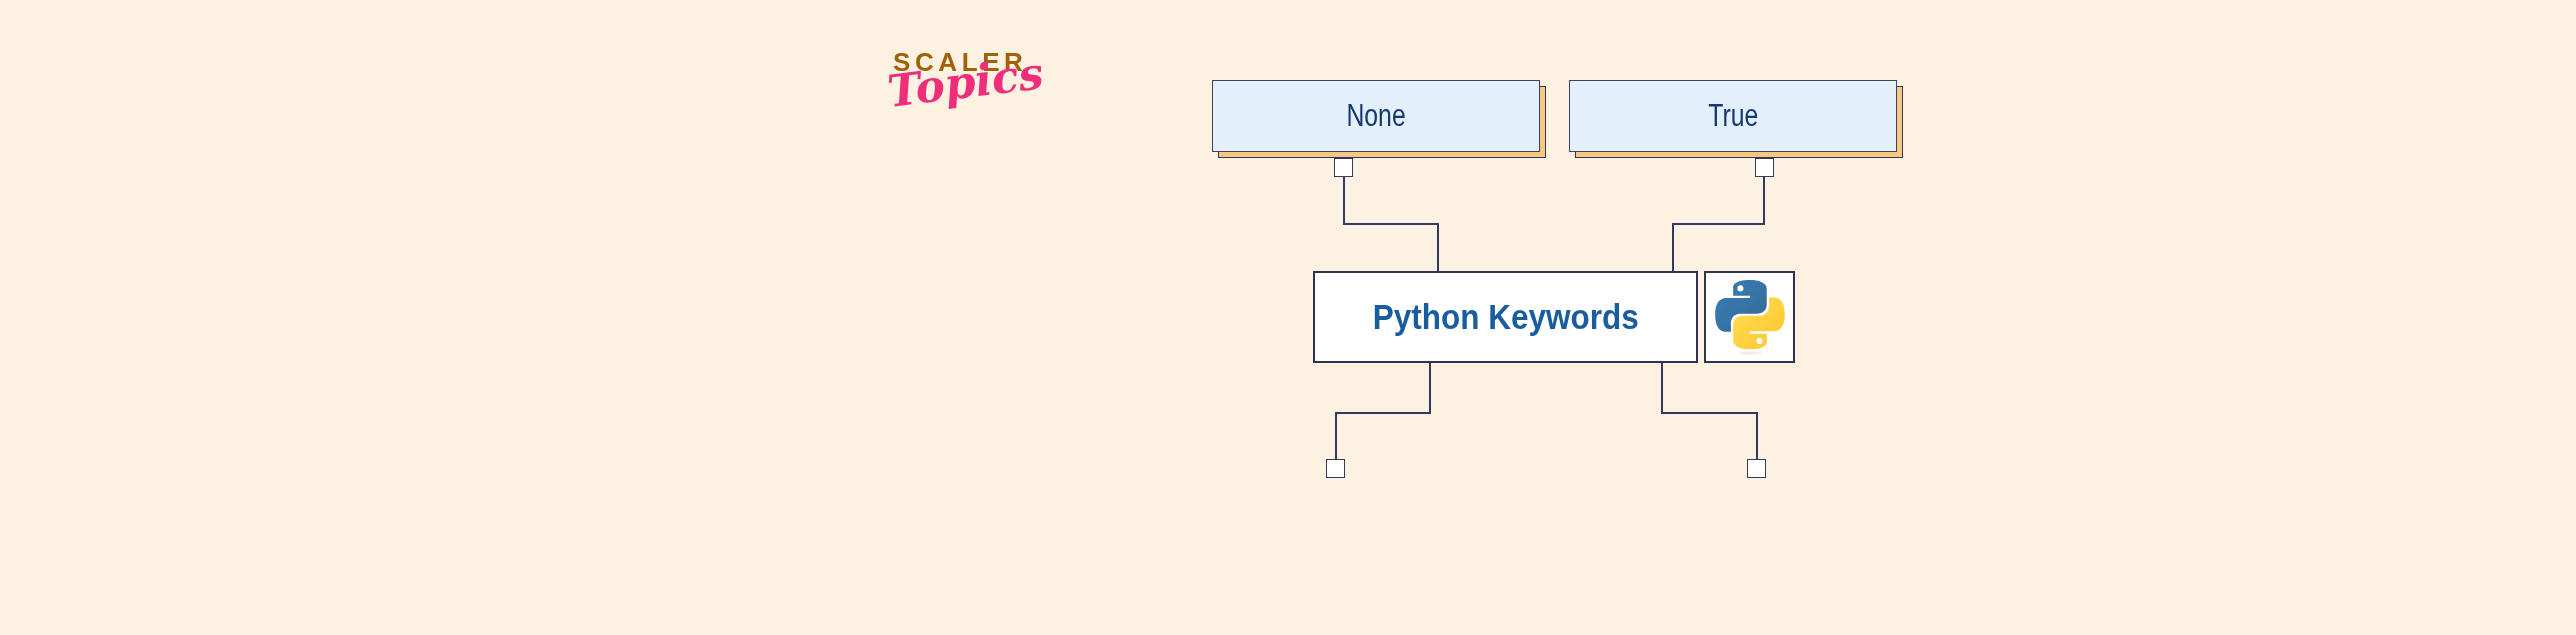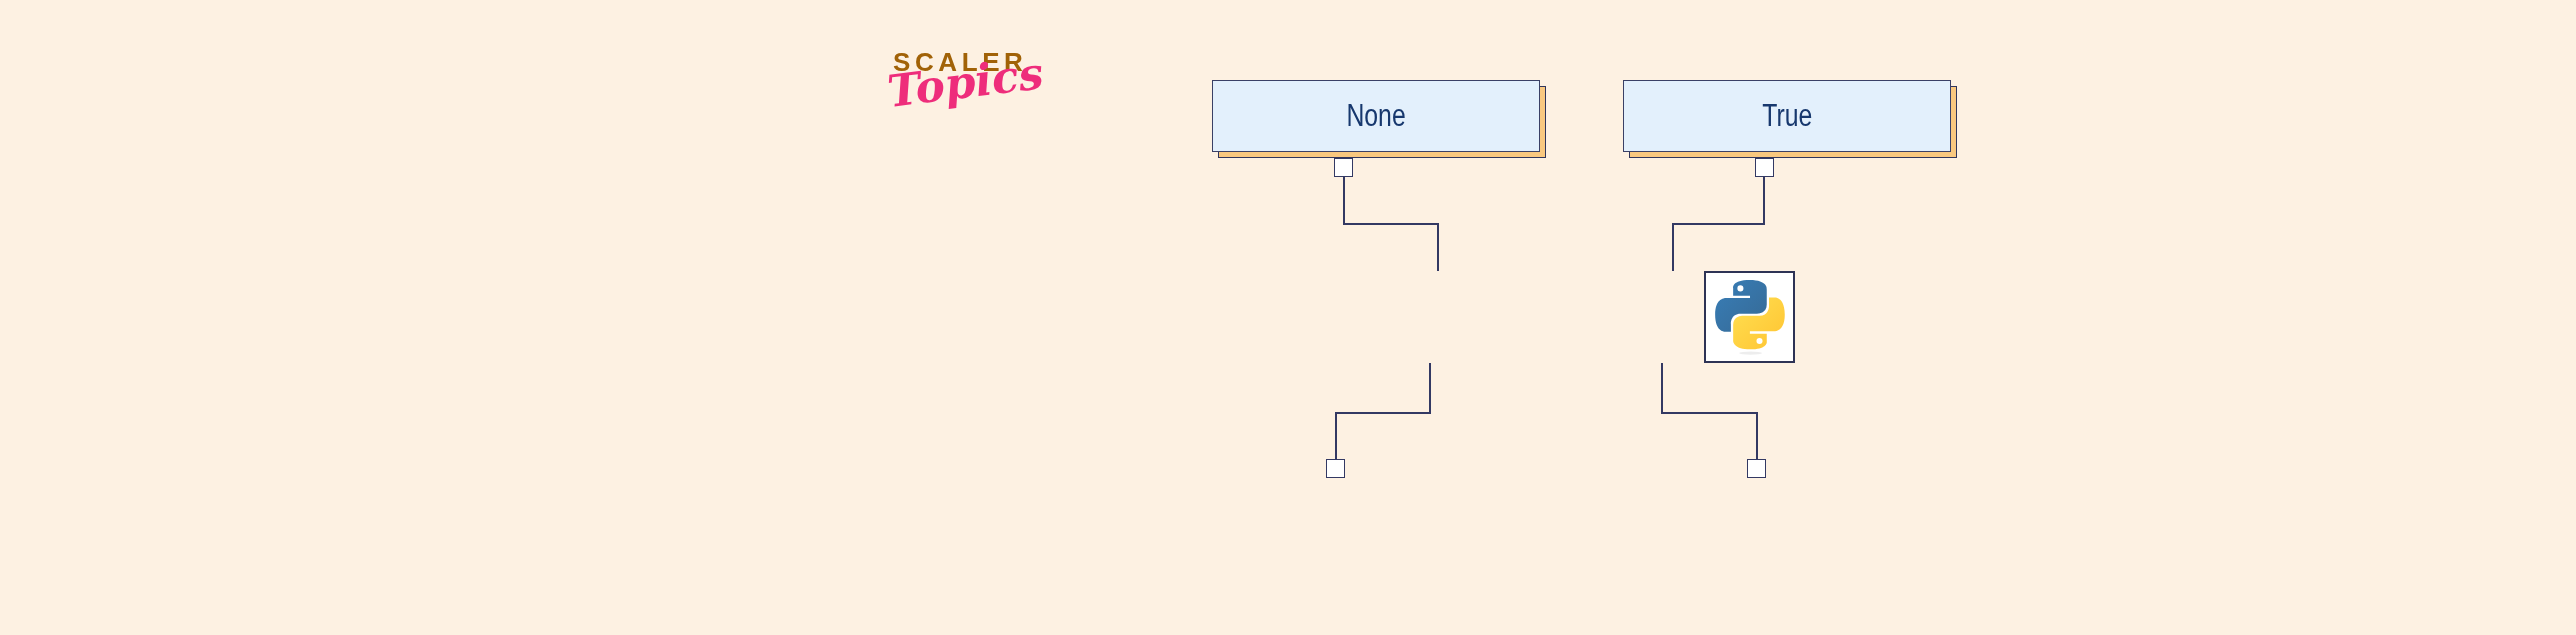--- a/index.html
+++ b/index.html
@@ -152,29 +152,32 @@
   <div class="seg" style="left:1661px; top:412px; width:96px; height:1.5px;"></div>
   <div class="seg" style="left:1756px; top:412px; width:1.5px;  height:49px;"></div>
 
   <div class="kwbox" style="left:1192px; top:80px;margin-left:20px;">
     <div class="kwshadow"></div>
     <div class="kwface">
       <span class="kwlabel">None</span>
     </div>
   </div>
 
-  <div class="kwbox" style="left:1623px; top:80px;">
+  <div class="kwbox" style="left:1569px; top:80px;">
     <div class="kwshadow"></div>
     <div class="kwface">
       <span class="kwlabel">True</span>
     </div>
   </div>
 
 
 
+  <div class="central-box">
+    <span class="central-label">Python Keywords</span>
+  </div>
 
   <div class="pylogo-box">
     <svg width="70" height="75" viewBox="0 0 256 275" aria-hidden="true">
       <defs>
         <linearGradient id="pyblue" x1="0%" y1="0%" x2="100%" y2="100%">
           <stop offset="0%" stop-color="#387EB8"></stop>
           <stop offset="100%" stop-color="#366994"></stop>
         </linearGradient>
         <linearGradient id="pyyellow" x1="0%" y1="0%" x2="100%" y2="100%">
           <stop offset="0%" stop-color="#FFE052"></stop>

